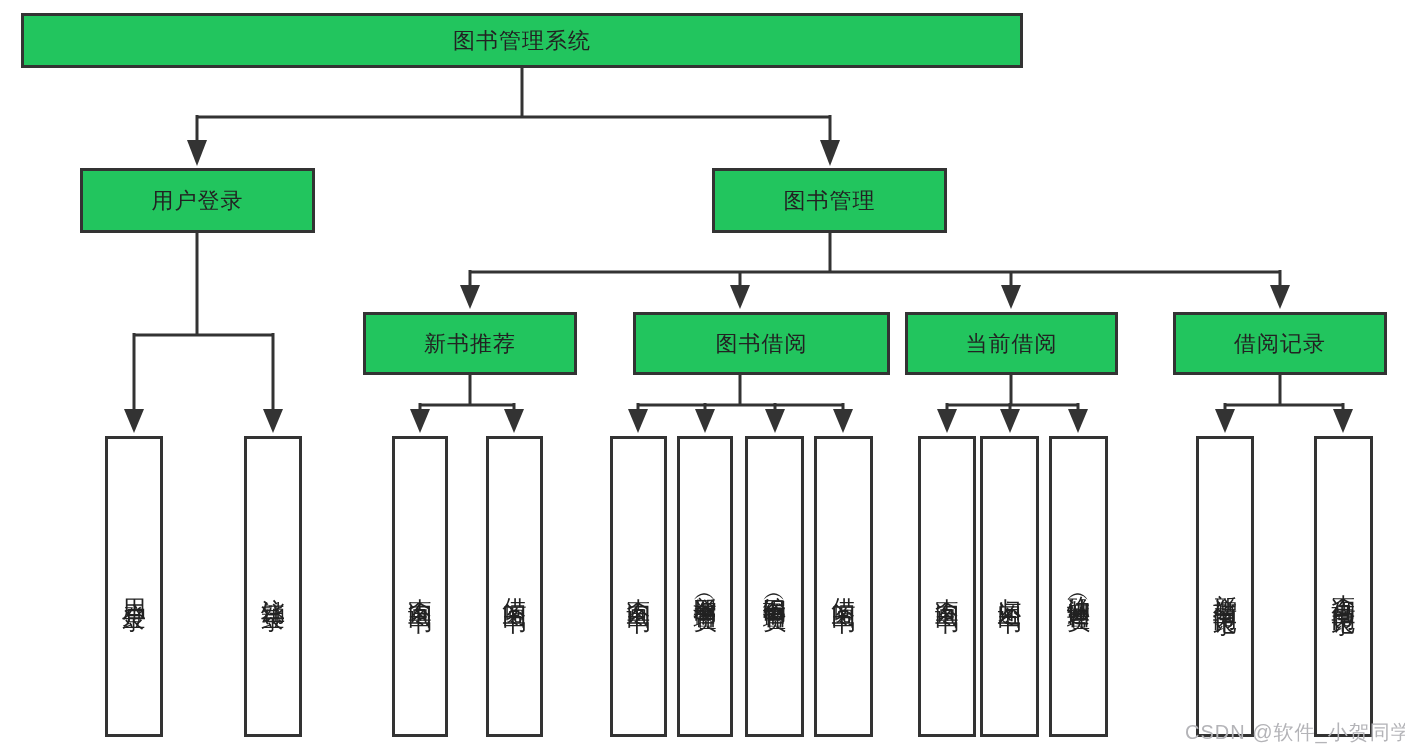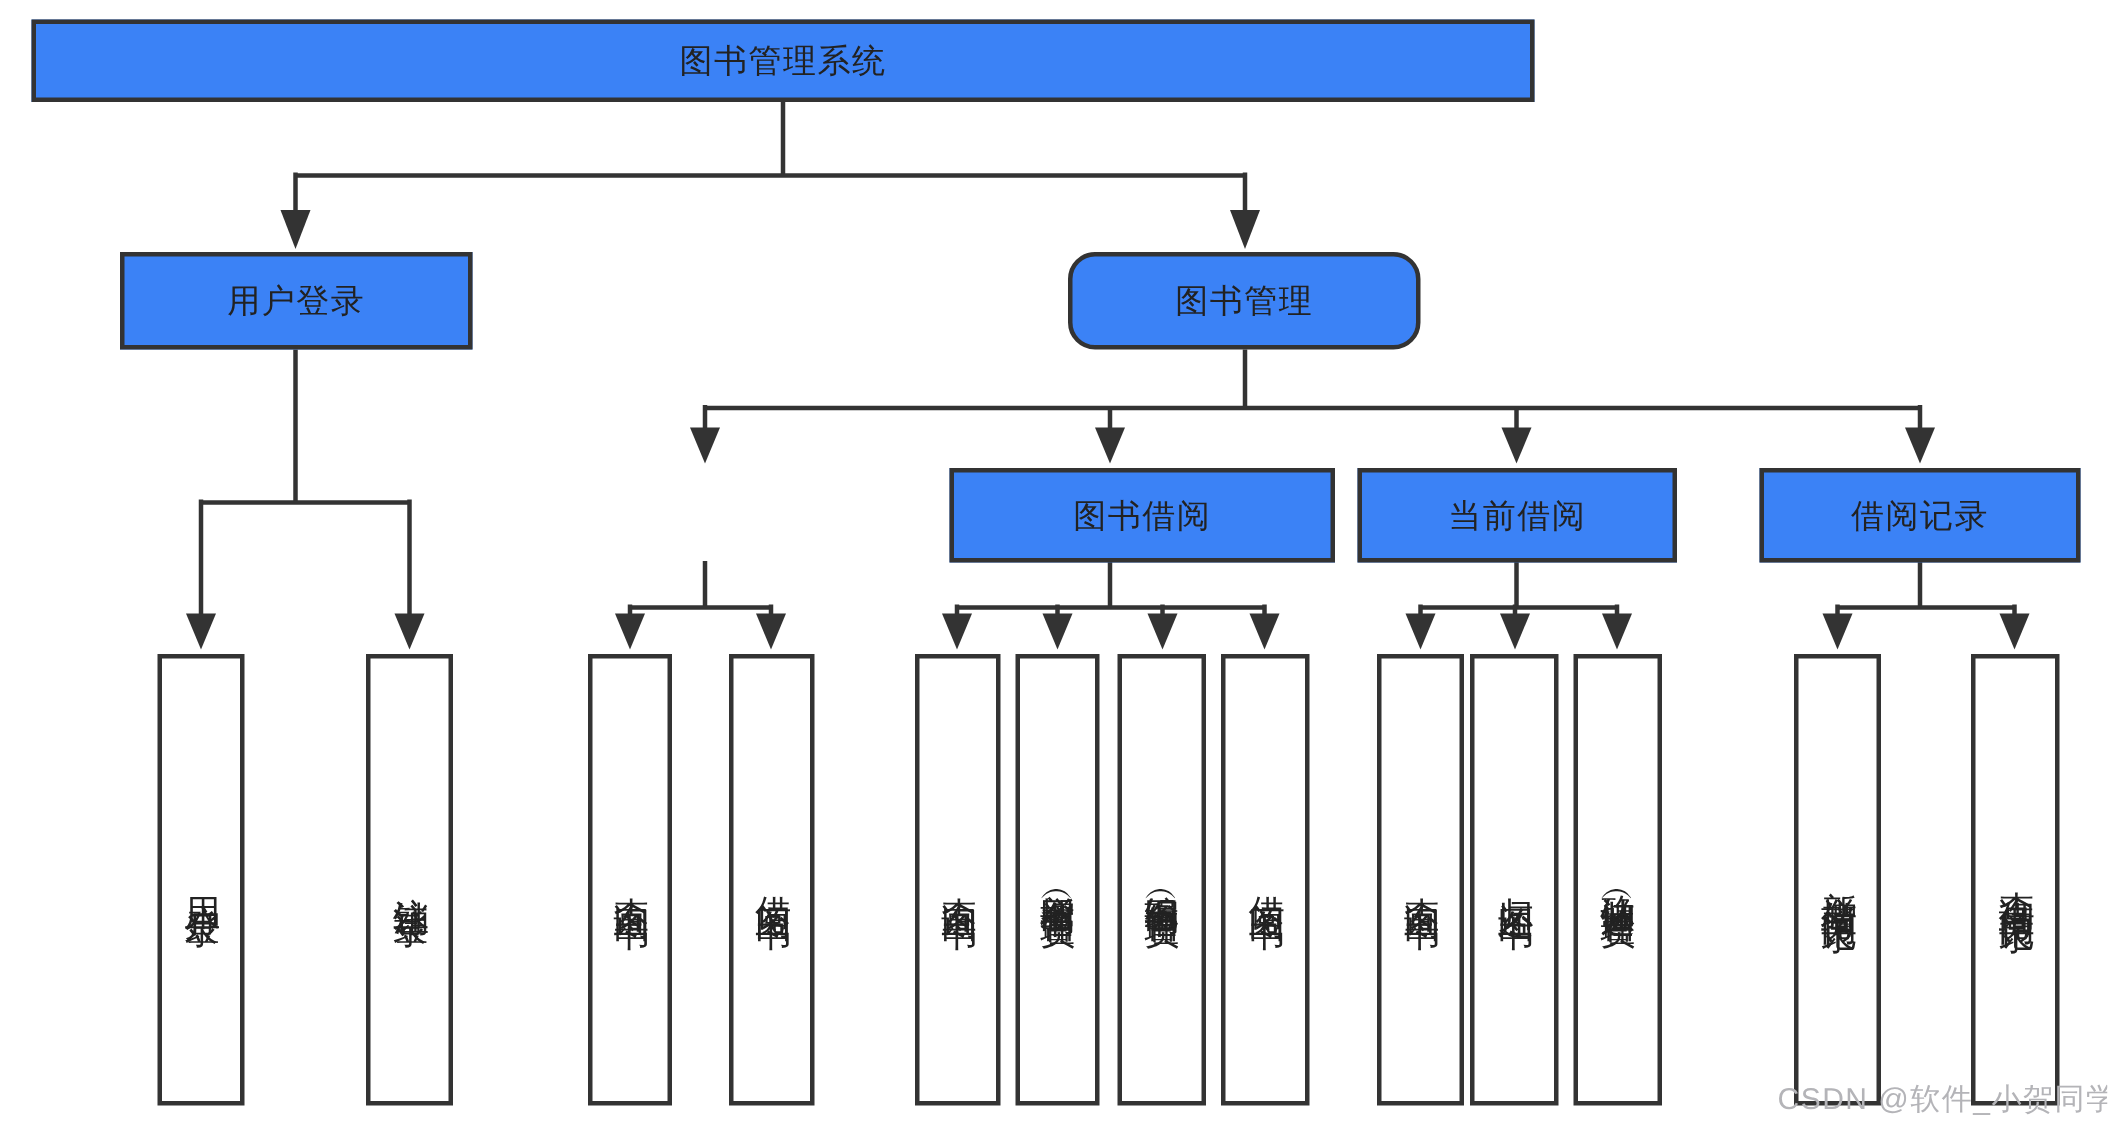--- a/index.html
+++ b/index.html
@@ -8,21 +8,21 @@
     width:1405px;height:747px;
     background:#ffffff;
     font-family:"Liberation Sans", sans-serif;
     overflow:hidden;
   }
   .wires{position:absolute;left:0;top:0;z-index:1;}
   .node{
     position:absolute;
     box-sizing:border-box;
     border:3px solid #333333;
-    background:#3b82f6;
+    background:#22c55e;
     display:flex;align-items:center;justify-content:center;
     font-size:22px;color:#222222;
     letter-spacing:1px;
     z-index:2;
   }
   .leaf{
     position:absolute;
     top:436px;height:301px;
     box-sizing:border-box;
     border:3px solid #333333;
@@ -115,22 +115,23 @@
       <polygon points="1000,409 1020,409 1010,433"></polygon>
       <polygon points="1068,409 1088,409 1078,433"></polygon>
       <polygon points="1215,409 1235,409 1225,433"></polygon>
       <polygon points="1333,409 1353,409 1343,433"></polygon>
     </g>
   </svg>
 
   <div class="node" style="left:21px;top:13px;width:1002px;height:55px;">图书管理系统</div>
 
   <div class="node" style="left:80px;top:168px;width:235px;height:65px;">用户登录</div>
-  <div class="node" style="left:712px;top:168px;width:235px;height:65px;border-radius:18px;">图书管理</div>
+  <div class="node" style="left:712px;top:168px;width:235px;height:65px;">图书管理</div>
 
+  <div class="node" style="left:363px;top:312px;width:214px;height:63px;">新书推荐</div>
   <div class="node" style="left:633px;top:312px;width:257px;height:63px;">图书借阅</div>
   <div class="node" style="left:1173px;top:312px;width:214px;height:63px;">借阅记录</div>
   <div class="node" style="left:905px;top:312px;width:213px;height:63px;">当前借阅</div>
 
   <div class="leaf" style="left:105px;width:58px;">用户登录</div>
   <div class="leaf" style="left:244px;width:58px;">注销登录</div>
 
   <div class="leaf" style="left:392px;width:56px;">查询图书</div>
   <div class="leaf" style="left:486px;width:57px;">借阅图书</div>
 

